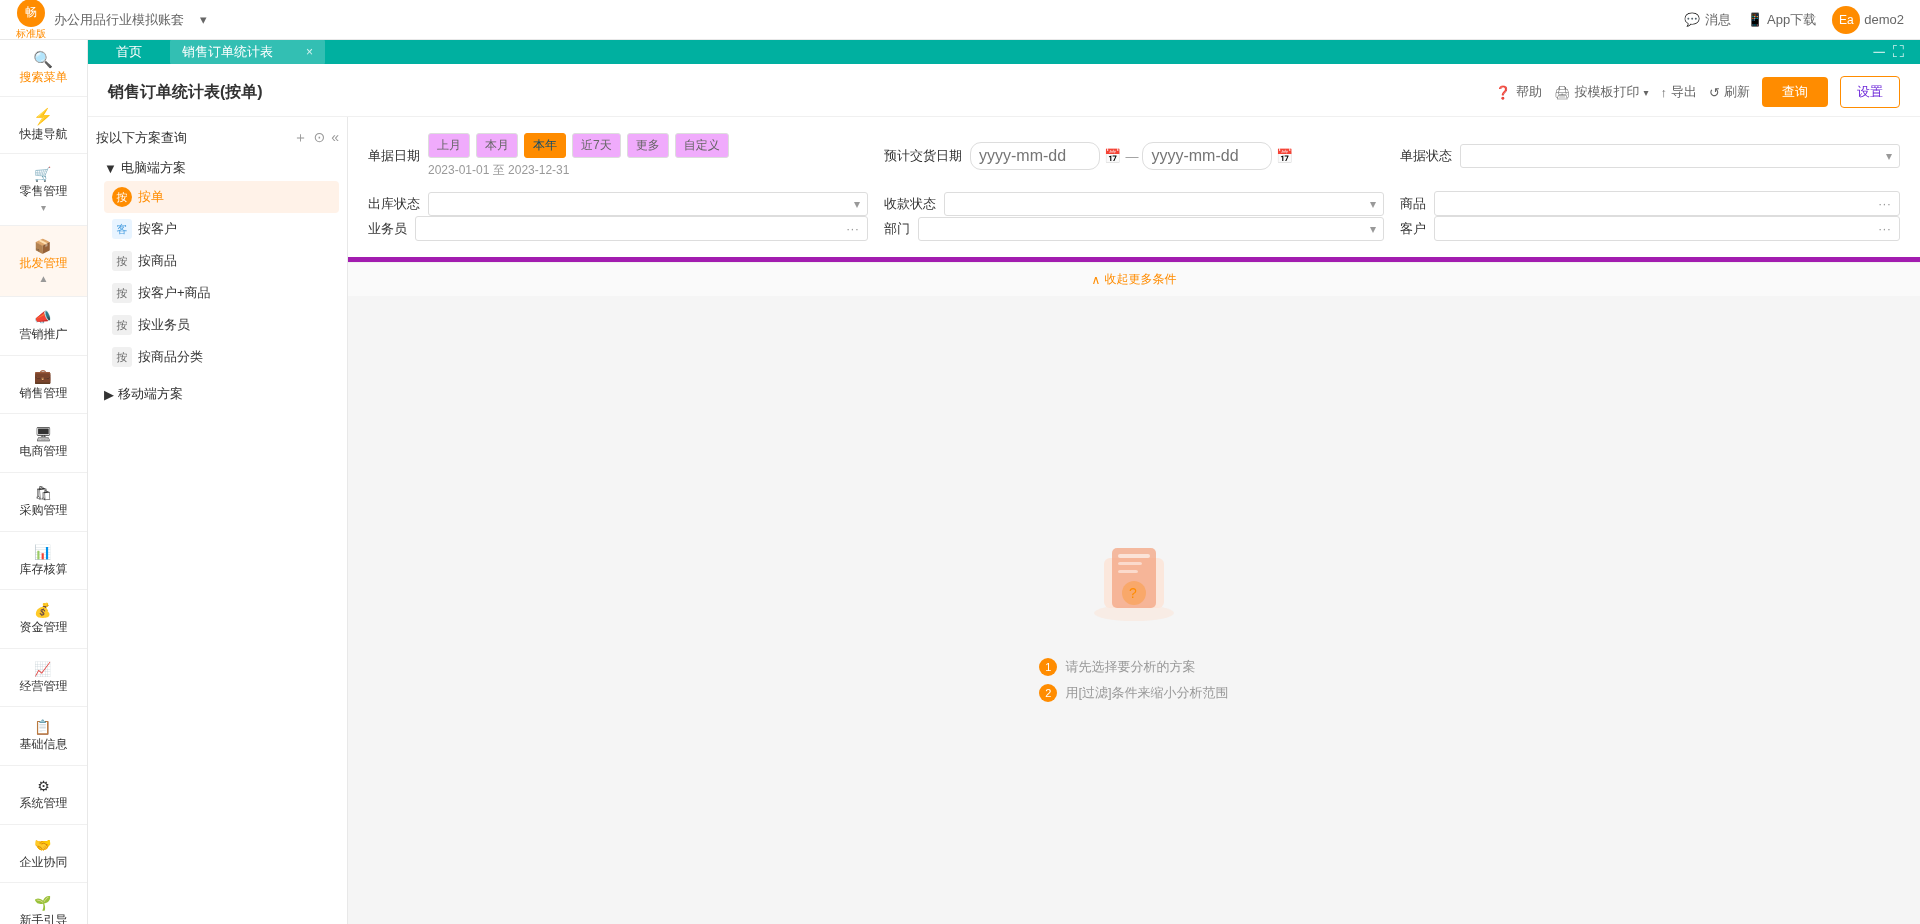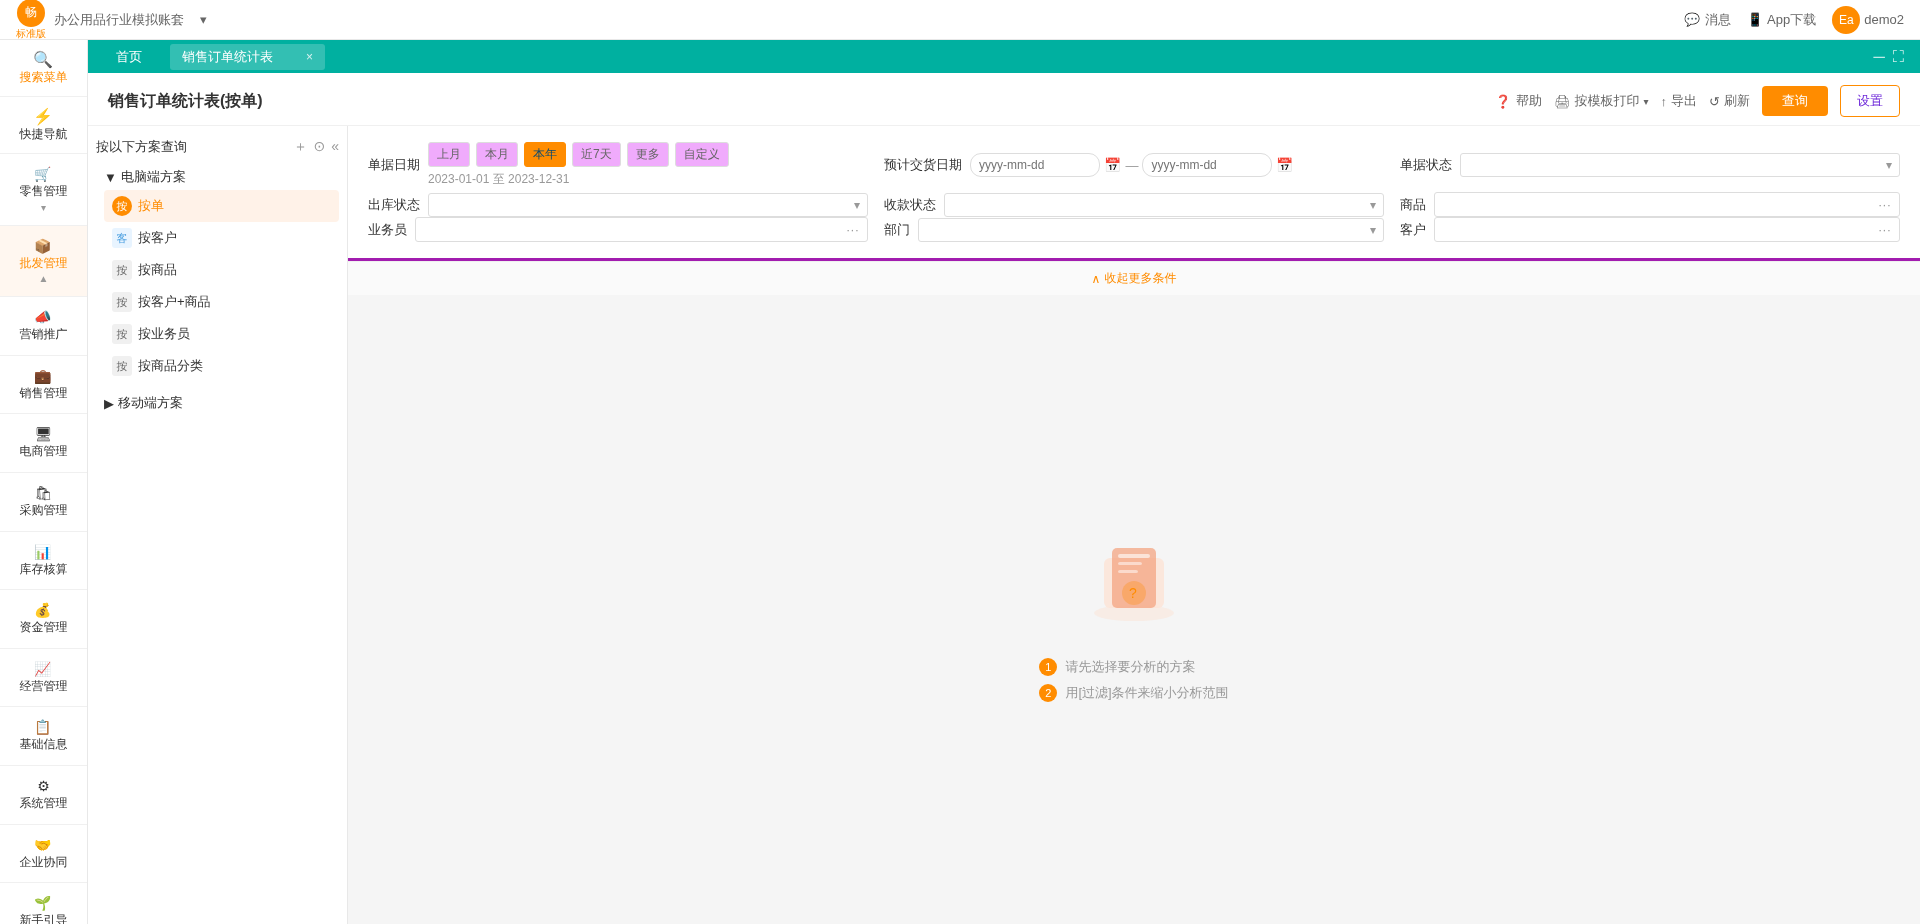--- a/index.html
+++ b/index.html
@@ -98,30 +98,30 @@
     .tree-item .sub-icon { width: 20px; height: 20px; border-radius: 3px; display: flex; align-items: center; justify-content: center; font-size: 11px; flex-shrink: 0; }
     .tree-item .sub-icon.gray-bg { background: #f0f0f0; color: #666; }
     .tree-group { margin-left: 8px; }
     .tree-parent { display: flex; align-items: center; gap: 4px; padding: 4px 8px; cursor: pointer; font-size: 13px; color: #333; font-weight: 500; }
 
     .move-section { margin-top: 8px; }
     .move-section-title { display: flex; align-items: center; gap: 4px; padding: 4px 8px; cursor: pointer; font-size: 13px; color: #333; }
 
     
     .main-panel { flex: 1; overflow-y: auto; display: flex; flex-direction: column; }
-    .filter-area { padding: 16px 20px; background: #fff; border-bottom: 3px solid #a21caf; }
+    .filter-area { padding: 16px 20px; background: #fff; border-bottom: 5px solid #a21caf; }
 
     
     .date-filter { display: flex; align-items: center; gap: 6px; }
     .date-btn { padding: 3px 8px; border-radius: 3px; border: 1px solid #ddd; background: #f0abfc; cursor: pointer; font-size: 12px; color: #666; }
     .date-btn.active { background: #ff8c00; color: #0c4a6e; border-color: #ff8c00; }
     .date-range-text { font-size: 12px; color: #999; }
 
     .date-input-group { display: flex; align-items: center; gap: 4px; }
-    .date-input { border: 1px solid #ddd; border-radius: 11px; padding: 4px 8px; font-size: 12px; color: #999; width: 130px; outline: none; }
+    .date-input { border: 1px solid #ddd; border-radius: 11px; padding: 4px 8px; font-size: 16px; color: #999; width: 130px; outline: none; }
     .calendar-icon { color: #ff8c00; cursor: pointer; font-size: 14px; }
 
     
     .filter-select { border: 1px solid #ddd; border-radius: 3px; padding: 4px 28px 4px 8px; font-size: 12px; color: #333; background: #fff; appearance: none; outline: none; cursor: pointer; width: 100%; position: relative; }
     .select-wrapper { position: relative; flex: 1; }
     .select-wrapper::after { content: '▾'; position: absolute; right: 8px; top: 50%; transform: translateY(-50%); color: #999; pointer-events: none; font-size: 12px; }
 
     
     .filter-group { display: grid; grid-template-columns: 1fr 1fr 1fr; gap: 16px; align-items: center; }
     .filter-group-item { display: flex; align-items: center; gap: 8px; }
@@ -130,21 +130,21 @@
     
     .collapse-btn { display: flex; align-items: center; justify-content: center; padding: 8px; color: #ff8c00; cursor: pointer; font-size: 12px; gap: 4px; border-top: 1px solid #f0f0f0; background: #fafafa; }
 
     
     .empty-state { flex: 1; display: flex; flex-direction: column; align-items: center; justify-content: center; gap: 20px; padding: 60px; }
     .empty-icon { width: 120px; height: 120px; }
     .empty-tips { display: flex; flex-direction: column; gap: 8px; }
     .empty-tip { display: flex; align-items: center; gap: 8px; font-size: 13px; color: #999; }
     .tip-num { width: 18px; height: 18px; border-radius: 50%; background: #ff8c00; color: #fff; display: flex; align-items: center; justify-content: center; font-size: 11px; flex-shrink: 0; }
 
-    .teal-header { background: #00b0a0; color: #fff; height: 33px; display: flex; align-items: center; padding: 0 16px; gap: 16px; flex-shrink: 0; }
+    .teal-header { background: #00b0a0; color: #fff; height: 24px; display: flex; align-items: center; padding: 0 16px; gap: 16px; flex-shrink: 0; }
     .teal-tab { padding: 4px 12px; border-radius: 3px; cursor: pointer; font-size: 13px; display: flex; align-items: center; gap: 6px; }
     .teal-tab.active-tab { background: rgba(255,255,255,0.2); gap: 33px; }
     .teal-tab .close { font-size: 12px; opacity: 0.8; }
     .window-controls { margin-left: auto; display: flex; gap: 8px; }
     .win-btn { color: #fff; cursor: pointer; font-size: 16px; opacity: 0.8; }
   </style>
 </head>
 <body>
 
 <div class="top-bar">
@@ -378,21 +378,21 @@
             <div class="filter-group-item">
               <span class="filter-group-label">单据状态</span>
               <div class="select-wrapper" style="flex:1;">
                 <select class="filter-select">
                   <option value=""></option>
                 </select>
               </div>
             </div>
           </div>
 
-          <div class="filter-group" style="margin-top:4px;">
+          <div class="filter-group" style="margin-top:12px;">
             <div class="filter-group-item">
               <span class="filter-group-label">出库状态</span>
               <div class="select-wrapper" style="flex:1;">
                 <select class="filter-select">
                   <option value=""></option>
                 </select>
               </div>
             </div>
             <div class="filter-group-item">
               <span class="filter-group-label">收款状态</span>

